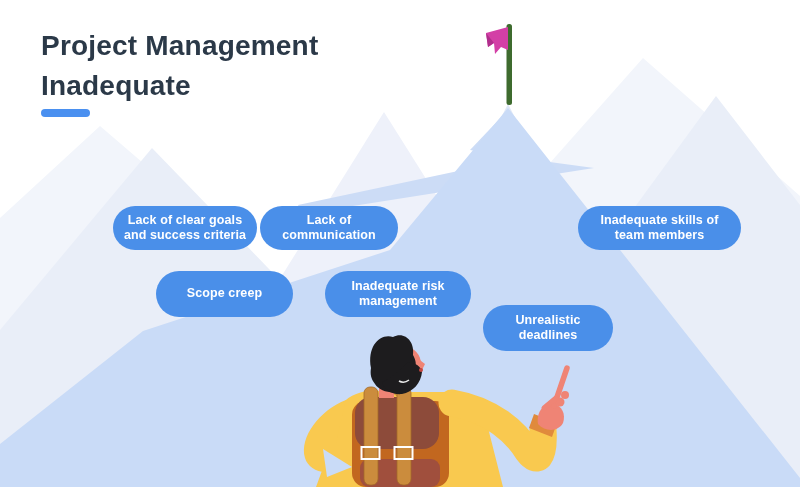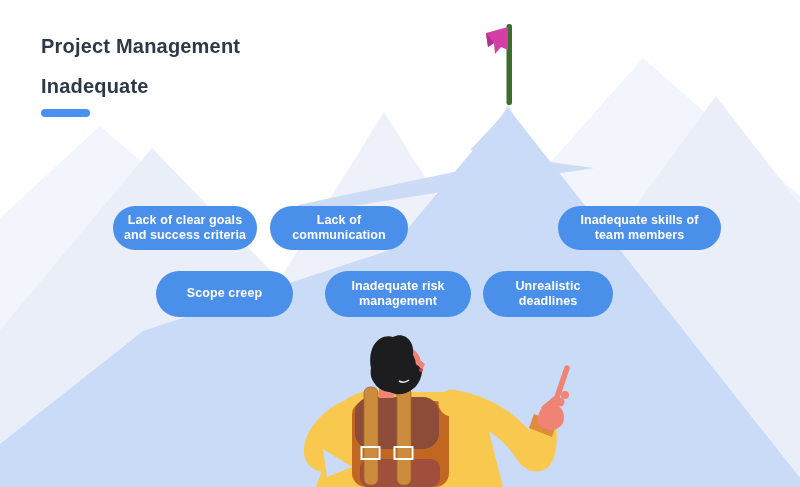--- a/index.html
+++ b/index.html
@@ -28,21 +28,21 @@
   .s-jacket{stroke:var(--jacket-yellow);}
   .f-cuff{fill:var(--cuff-orange);}
   .f-pack{fill:var(--backpack-orange);}
   .f-flap{fill:var(--backpack-flap);}
   .f-pocket{fill:var(--backpack-pocket);}
   .f-strap{fill:var(--strap-tan);}
   .s-strap{stroke:var(--strap-tan);}
 
   .title-block{position:absolute;left:41px;top:26px;}
   .title-line{
-    font-size:20px;font-weight:700;line-height:40px;
+    font-size:28px;font-weight:700;line-height:40px;
     color:var(--title-text);letter-spacing:.2px;white-space:nowrap;
   }
   .accent-bar{
     position:absolute;left:41px;top:109px;width:49px;height:8px;
     border-radius:4px;background:var(--accent-bar);
   }
 
   .pill{
     position:absolute;display:flex;align-items:center;justify-content:center;
     background:var(--pill-blue);color:var(--pill-text);
@@ -130,30 +130,30 @@
 
   <div class="title-block">
     <div class="title-line">Project Management</div>
     <div class="title-line">Inadequate</div>
   </div>
   <div class="accent-bar"></div>
 
   <div class="pill row1" style="left:113px;width:144px;">
     <span>Lack of clear goals and success criteria</span>
   </div>
-  <div class="pill row1" style="left:270px;width:138px;justify-content:center;">
+  <div class="pill row1" style="left:260px;width:138px;justify-content:center;">
     <span>Lack of communication</span>
   </div>
-  <div class="pill row1" style="left:558px;width:163px;text-align:center;">
+  <div class="pill row1" style="left:578px;width:163px;text-align:center;">
     <span>Inadequate skills of team members</span>
   </div>
 
   <div class="pill row2" style="left:156px;width:137px;justify-content:center;">
     <span>Scope creep</span>
   </div>
   <div class="pill row2" style="left:325px;width:146px;text-align:center;">
     <span>Inadequate risk management</span>
   </div>
-  <div class="pill row2" style="left:483px;width:130px;">
+  <div class="pill row2" style="left:483px;width:130px;margin-top:34px;">
     <span>Unrealistic deadlines</span>
   </div>
 
 </div>
 
 </body></html>

